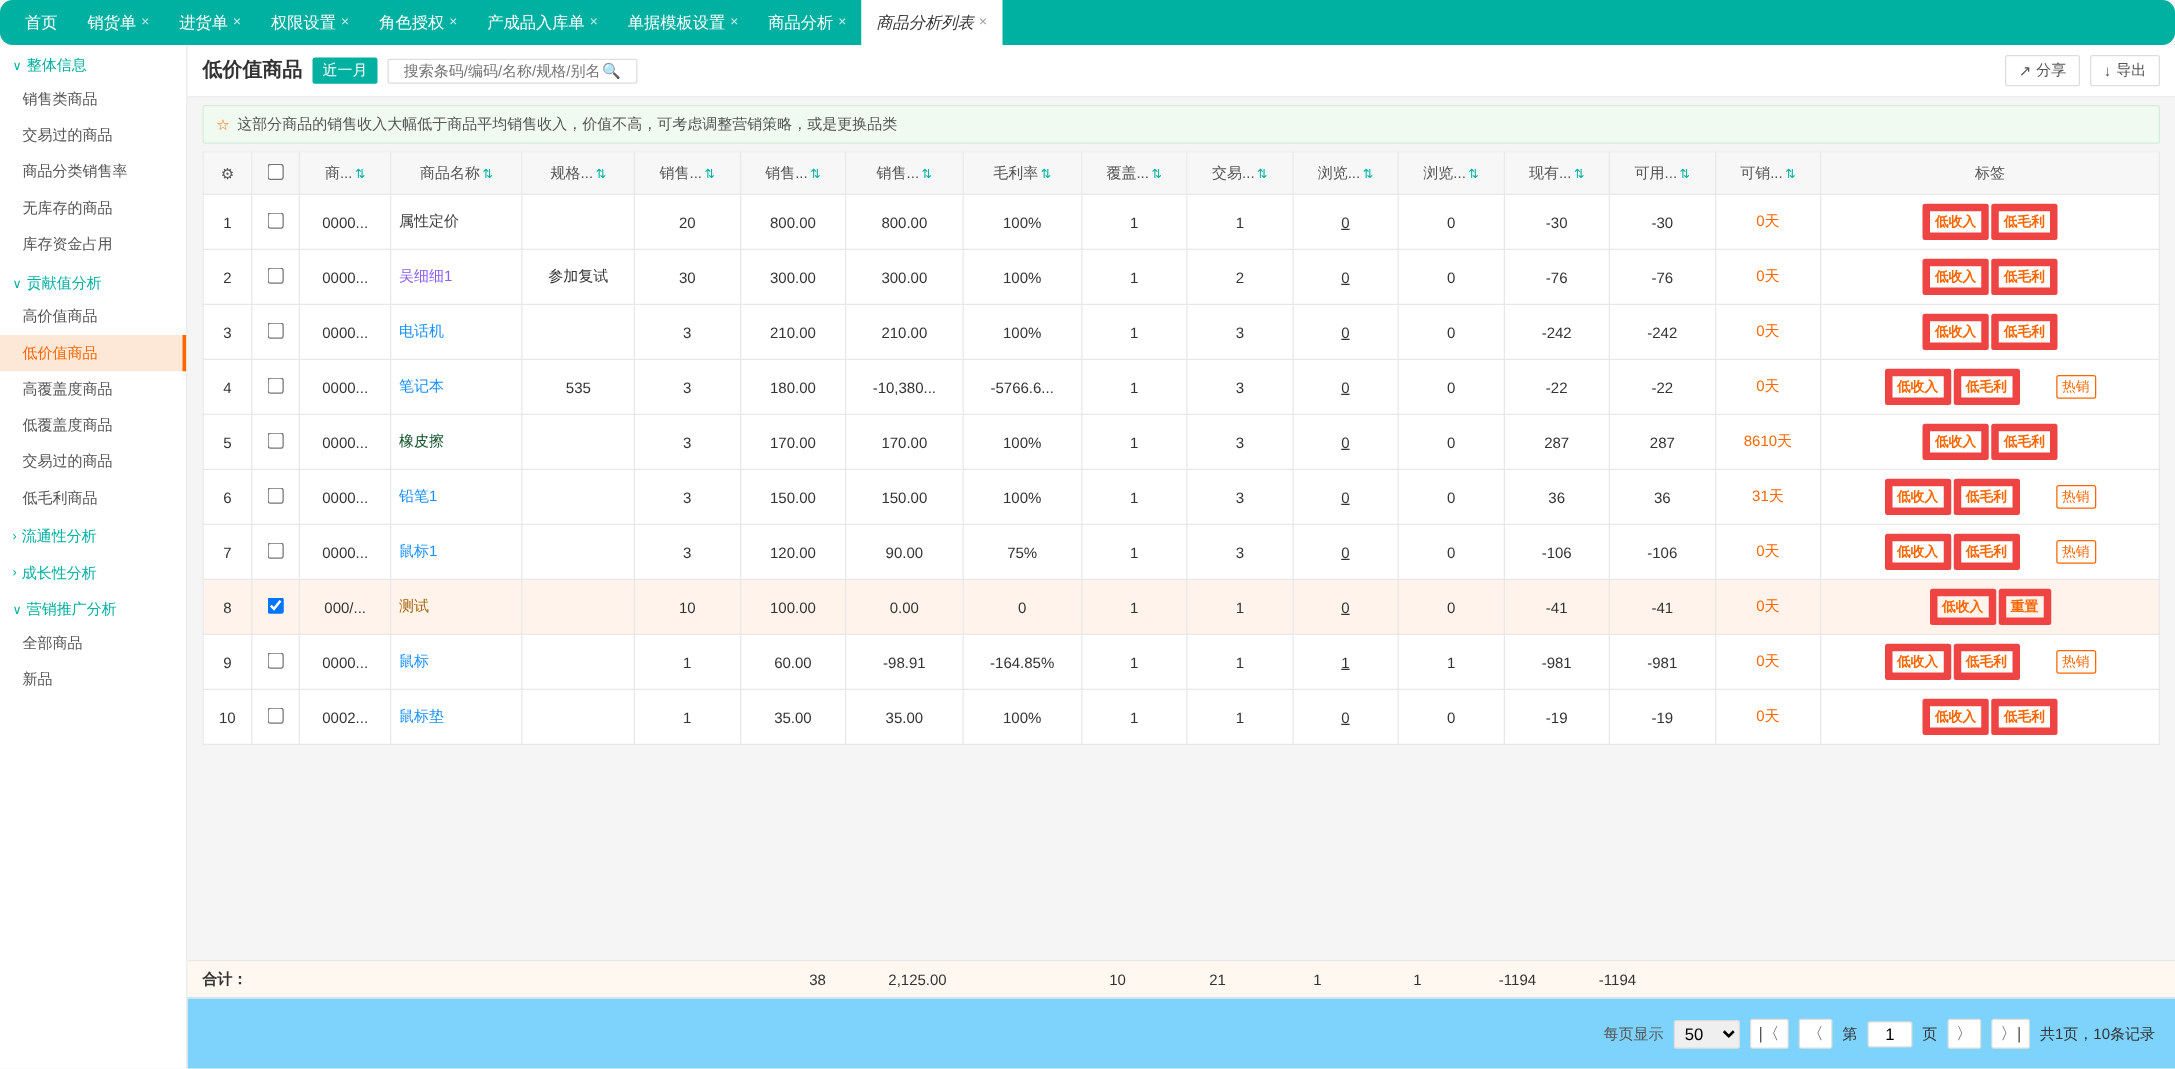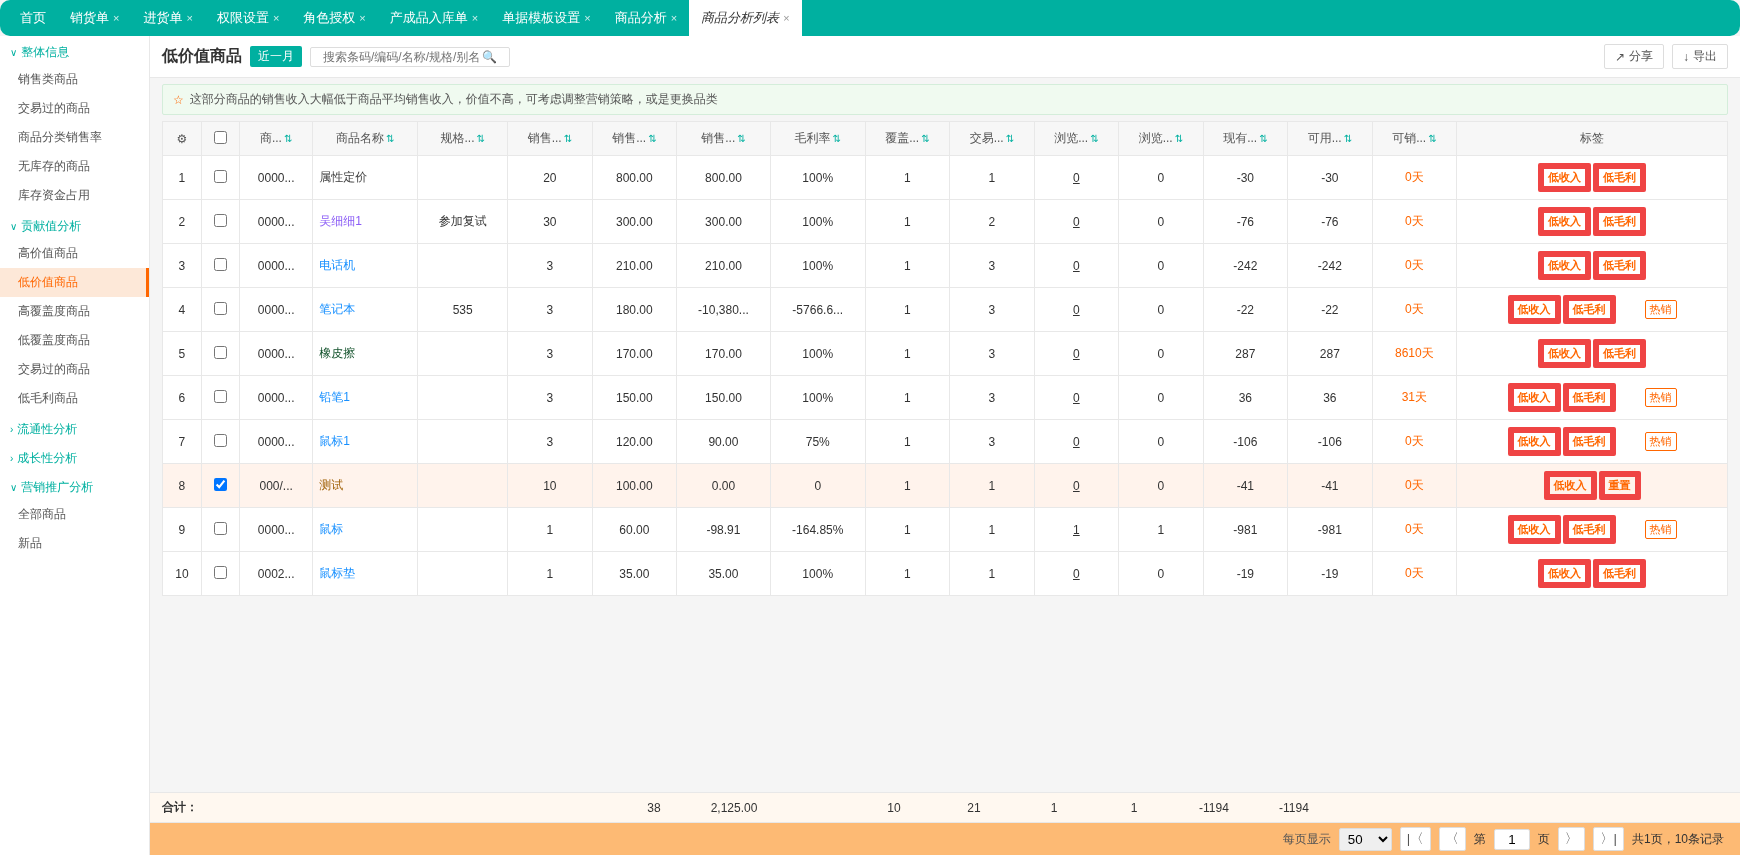--- a/index.html
+++ b/index.html
@@ -54,21 +54,21 @@
     .days-orange { color: #f60; }
     .gear-icon { color: #555; cursor: pointer; }
     input[type=checkbox] { cursor: pointer; }
 
     
     .table-footer { background: #fff8f0; border-top: 1px solid #e8e8e8; padding: 6px 12px; display: flex; align-items: center; }
     .footer-label { font-weight: bold; margin-right: 16px; }
     .footer-cell { display: inline-block; min-width: 80px; text-align: center; }
 
     
-    .pagination { background: #fdba74; border-top: 1px solid #e8e8e8; padding: 4px 16px; display: flex; align-items: center; justify-content: flex-end; gap: 8px; font-size: 12px; }
+    .pagination { background: #7dd3fc; border-top: 1px solid #e8e8e8; padding: 16px 16px; display: flex; align-items: center; justify-content: flex-end; gap: 8px; font-size: 12px; }
     .pagination .page-size-label { color: #555; }
     .page-size-select { border: 1px solid #ddd; padding: 2px 4px; border-radius: 2px; }
     .page-nav-btn { background: #fff; border: 1px solid #ddd; padding: 2px 6px; cursor: pointer; border-radius: 2px; color: #555; }
     .page-nav-btn:disabled { color: #ccc; cursor: default; }
     .page-input { border: 1px solid #ddd; width: 36px; text-align: center; padding: 2px; border-radius: 2px; }
 
     
     ::-webkit-scrollbar { width: 6px; height: 6px; }
     ::-webkit-scrollbar-track { background: #f1f1f1; }
     ::-webkit-scrollbar-thumb { background: #ccc; border-radius: 3px; }

